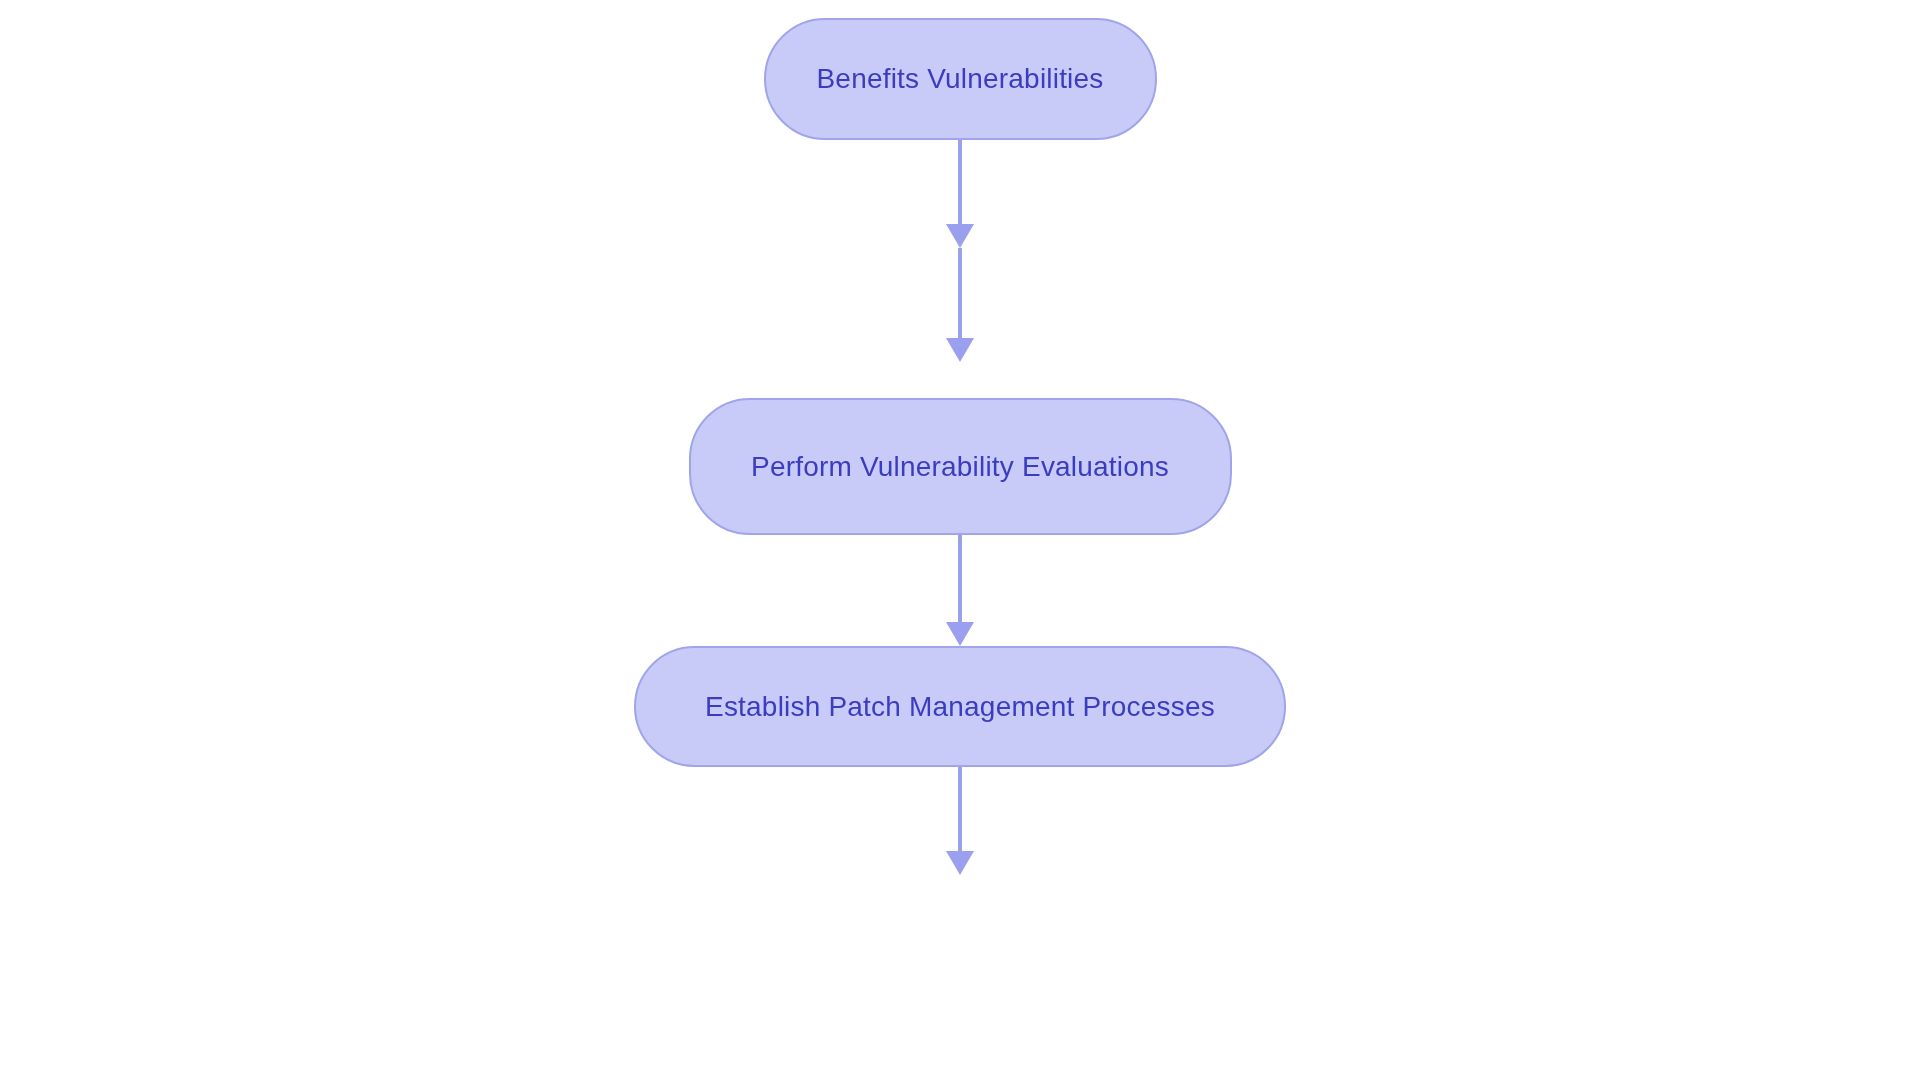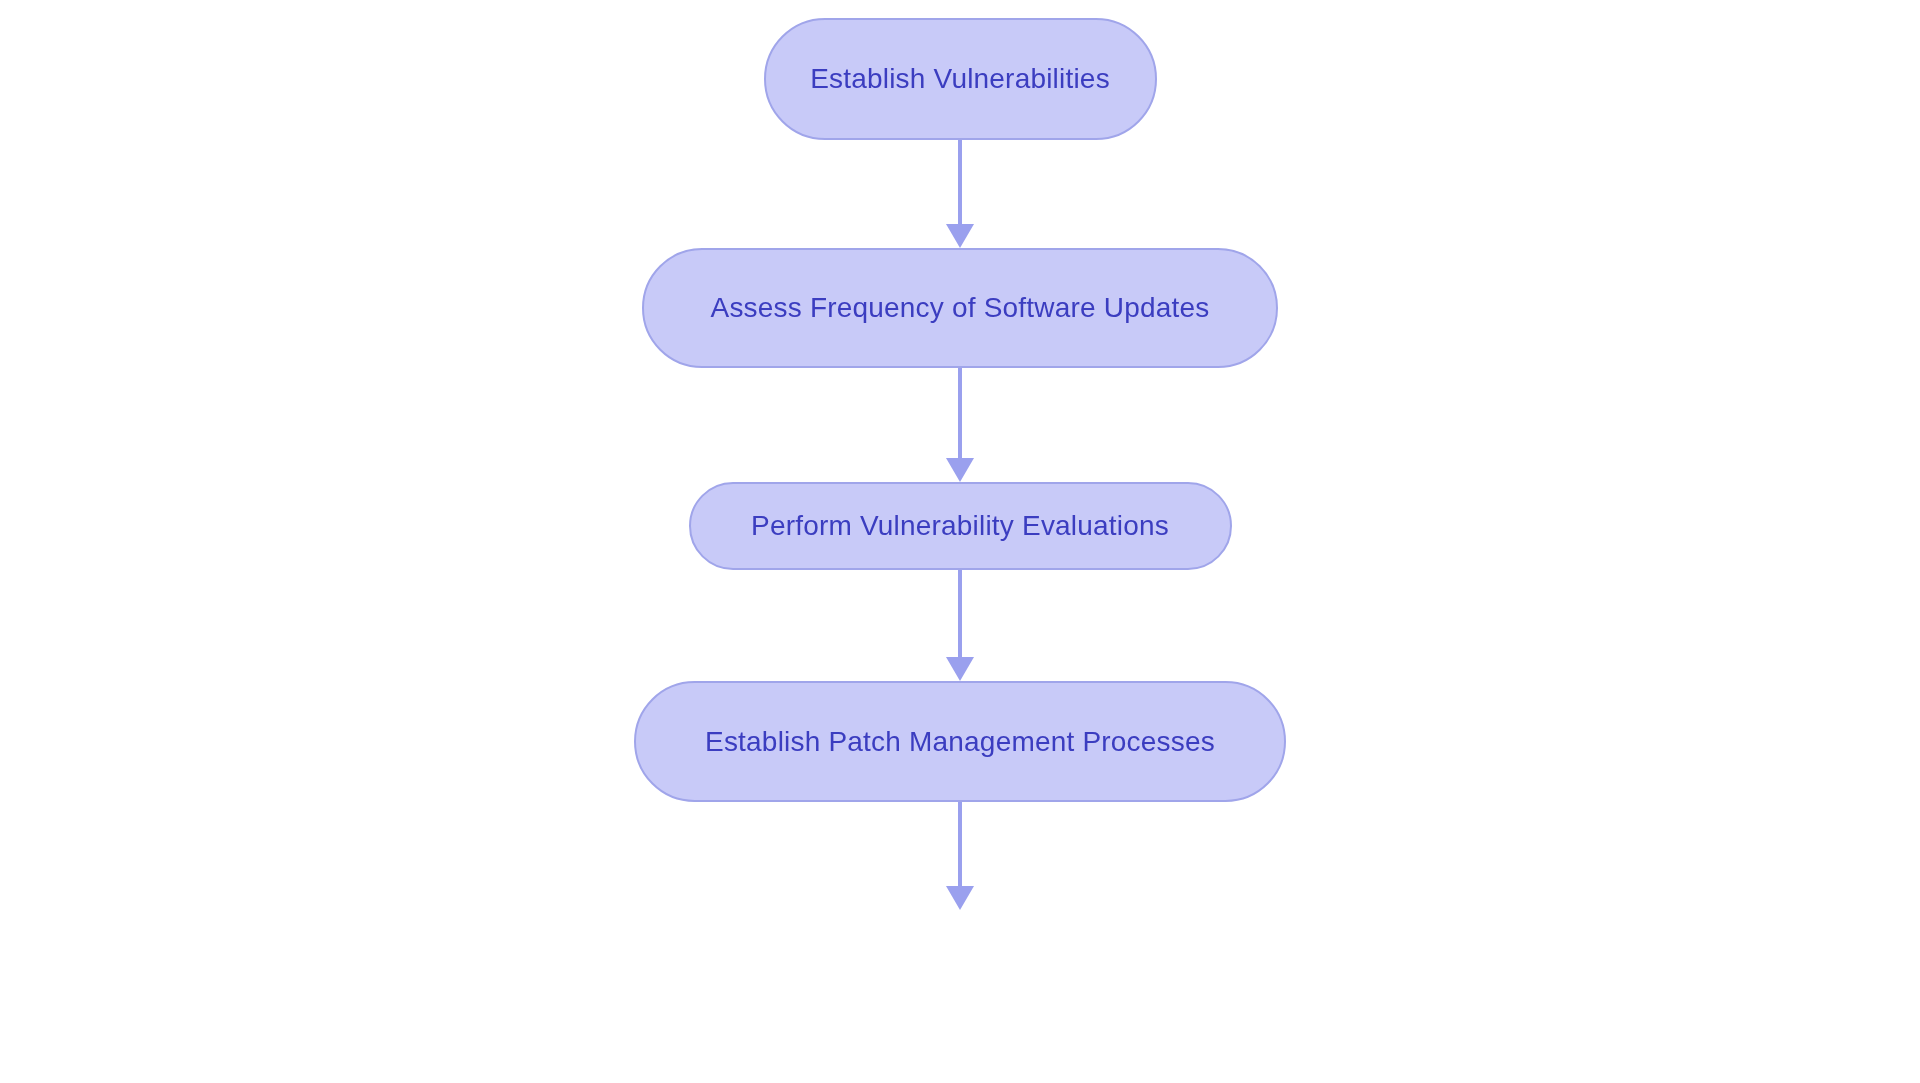--- a/index.html
+++ b/index.html
@@ -35,21 +35,21 @@
     color: var(--node-text);
     font-size: 28px;
     font-weight: 500;
     letter-spacing: 0.2px;
     white-space: nowrap;
     text-align: center;
     flex-shrink: 0;
   }
   .node-1 { width: 393px; height: 122px; }
   .node-2 { width: 636px; height: 120px; }
-  .node-3 { width: 543px; height: 88px; }
+  .node-3 { width: 543px; height: 137px; margin-top: 36px; }
   .node-4 { width: 652px; height: 121px; text-align: right; }
   .node-5 { width: 756px; height: 122px; }
 
   .arrow {
     display: flex;
     flex-direction: column;
     align-items: center;
     flex-shrink: 0;
   }
   .arrow-1 { height: 108px; }
@@ -69,31 +69,28 @@
     border-top: 24px solid var(--arrow);
     flex: 0 0 auto;
   }
 </style>
 </head>
 <body>
 
 <div class="canvas">
 
   <div class="node node-1">
-    <span>Establish Vulnerabilities</span>
+    <span>Benefits Vulnerabilities</span>
   </div>
 
   <div class="arrow arrow-1">
     <div class="shaft"></div>
     <div class="head"></div>
   </div>
 
-  <div class="node node-2">
-    <span>Assess Frequency of Software Updates</span>
-  </div>
 
   <div class="arrow arrow-2">
     <div class="shaft"></div>
     <div class="head"></div>
   </div>
 
   <div class="node node-3">
     <span>Perform Vulnerability Evaluations</span>
   </div>
 

